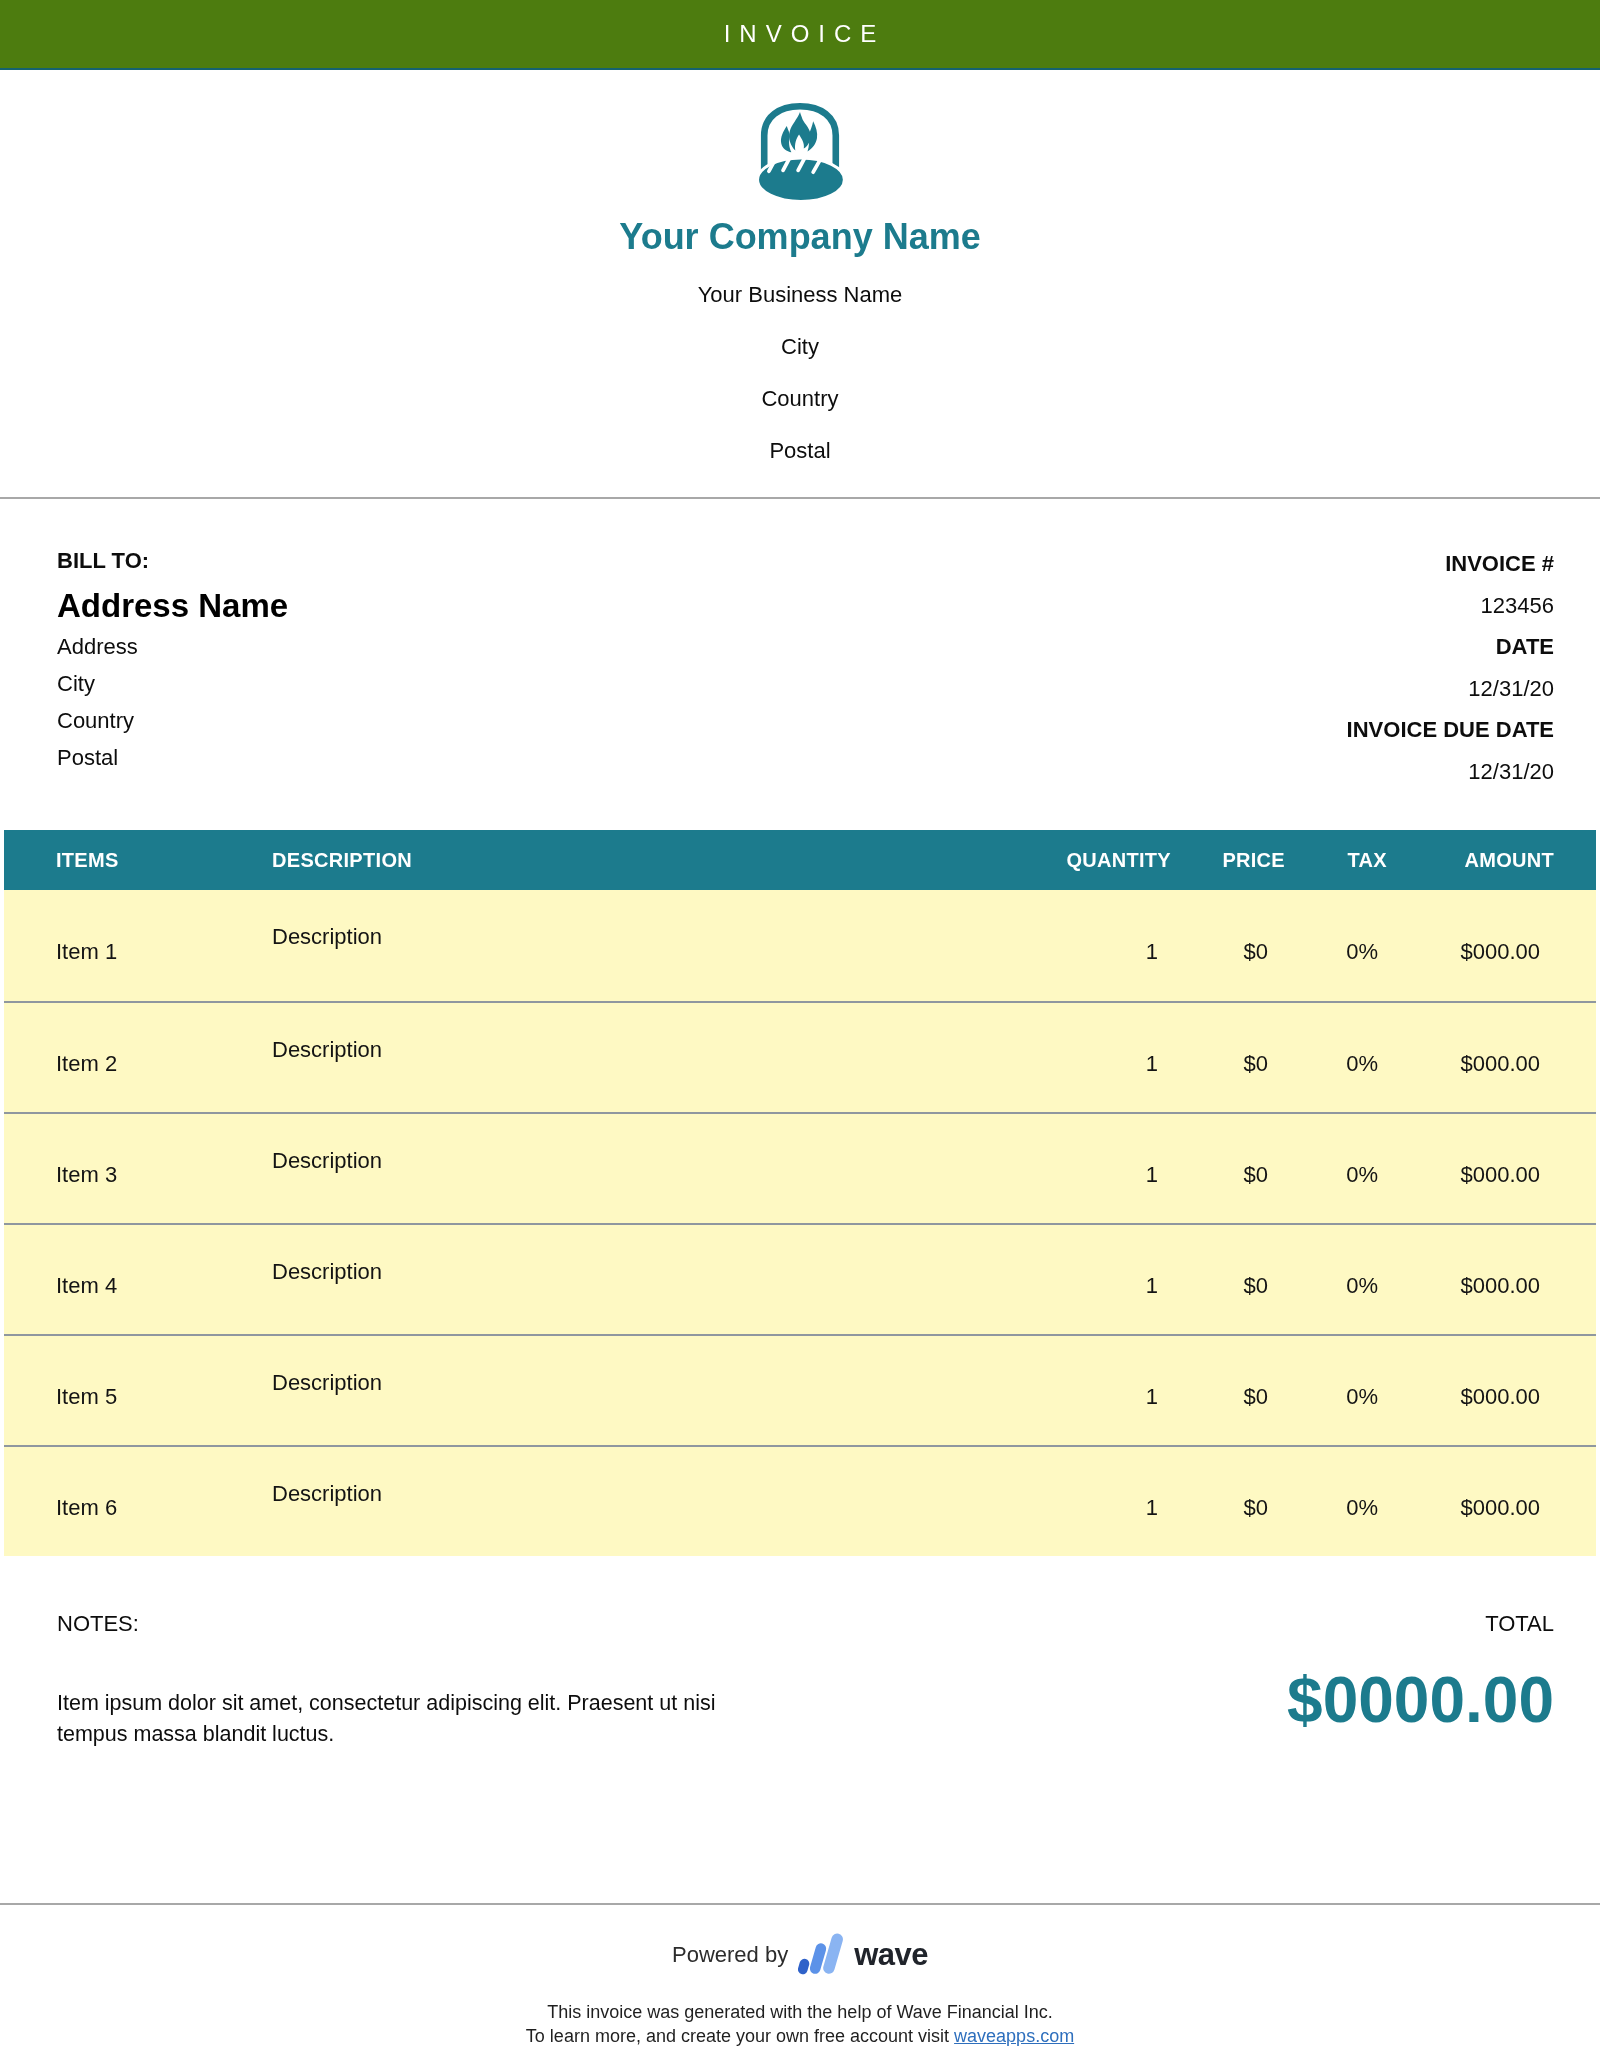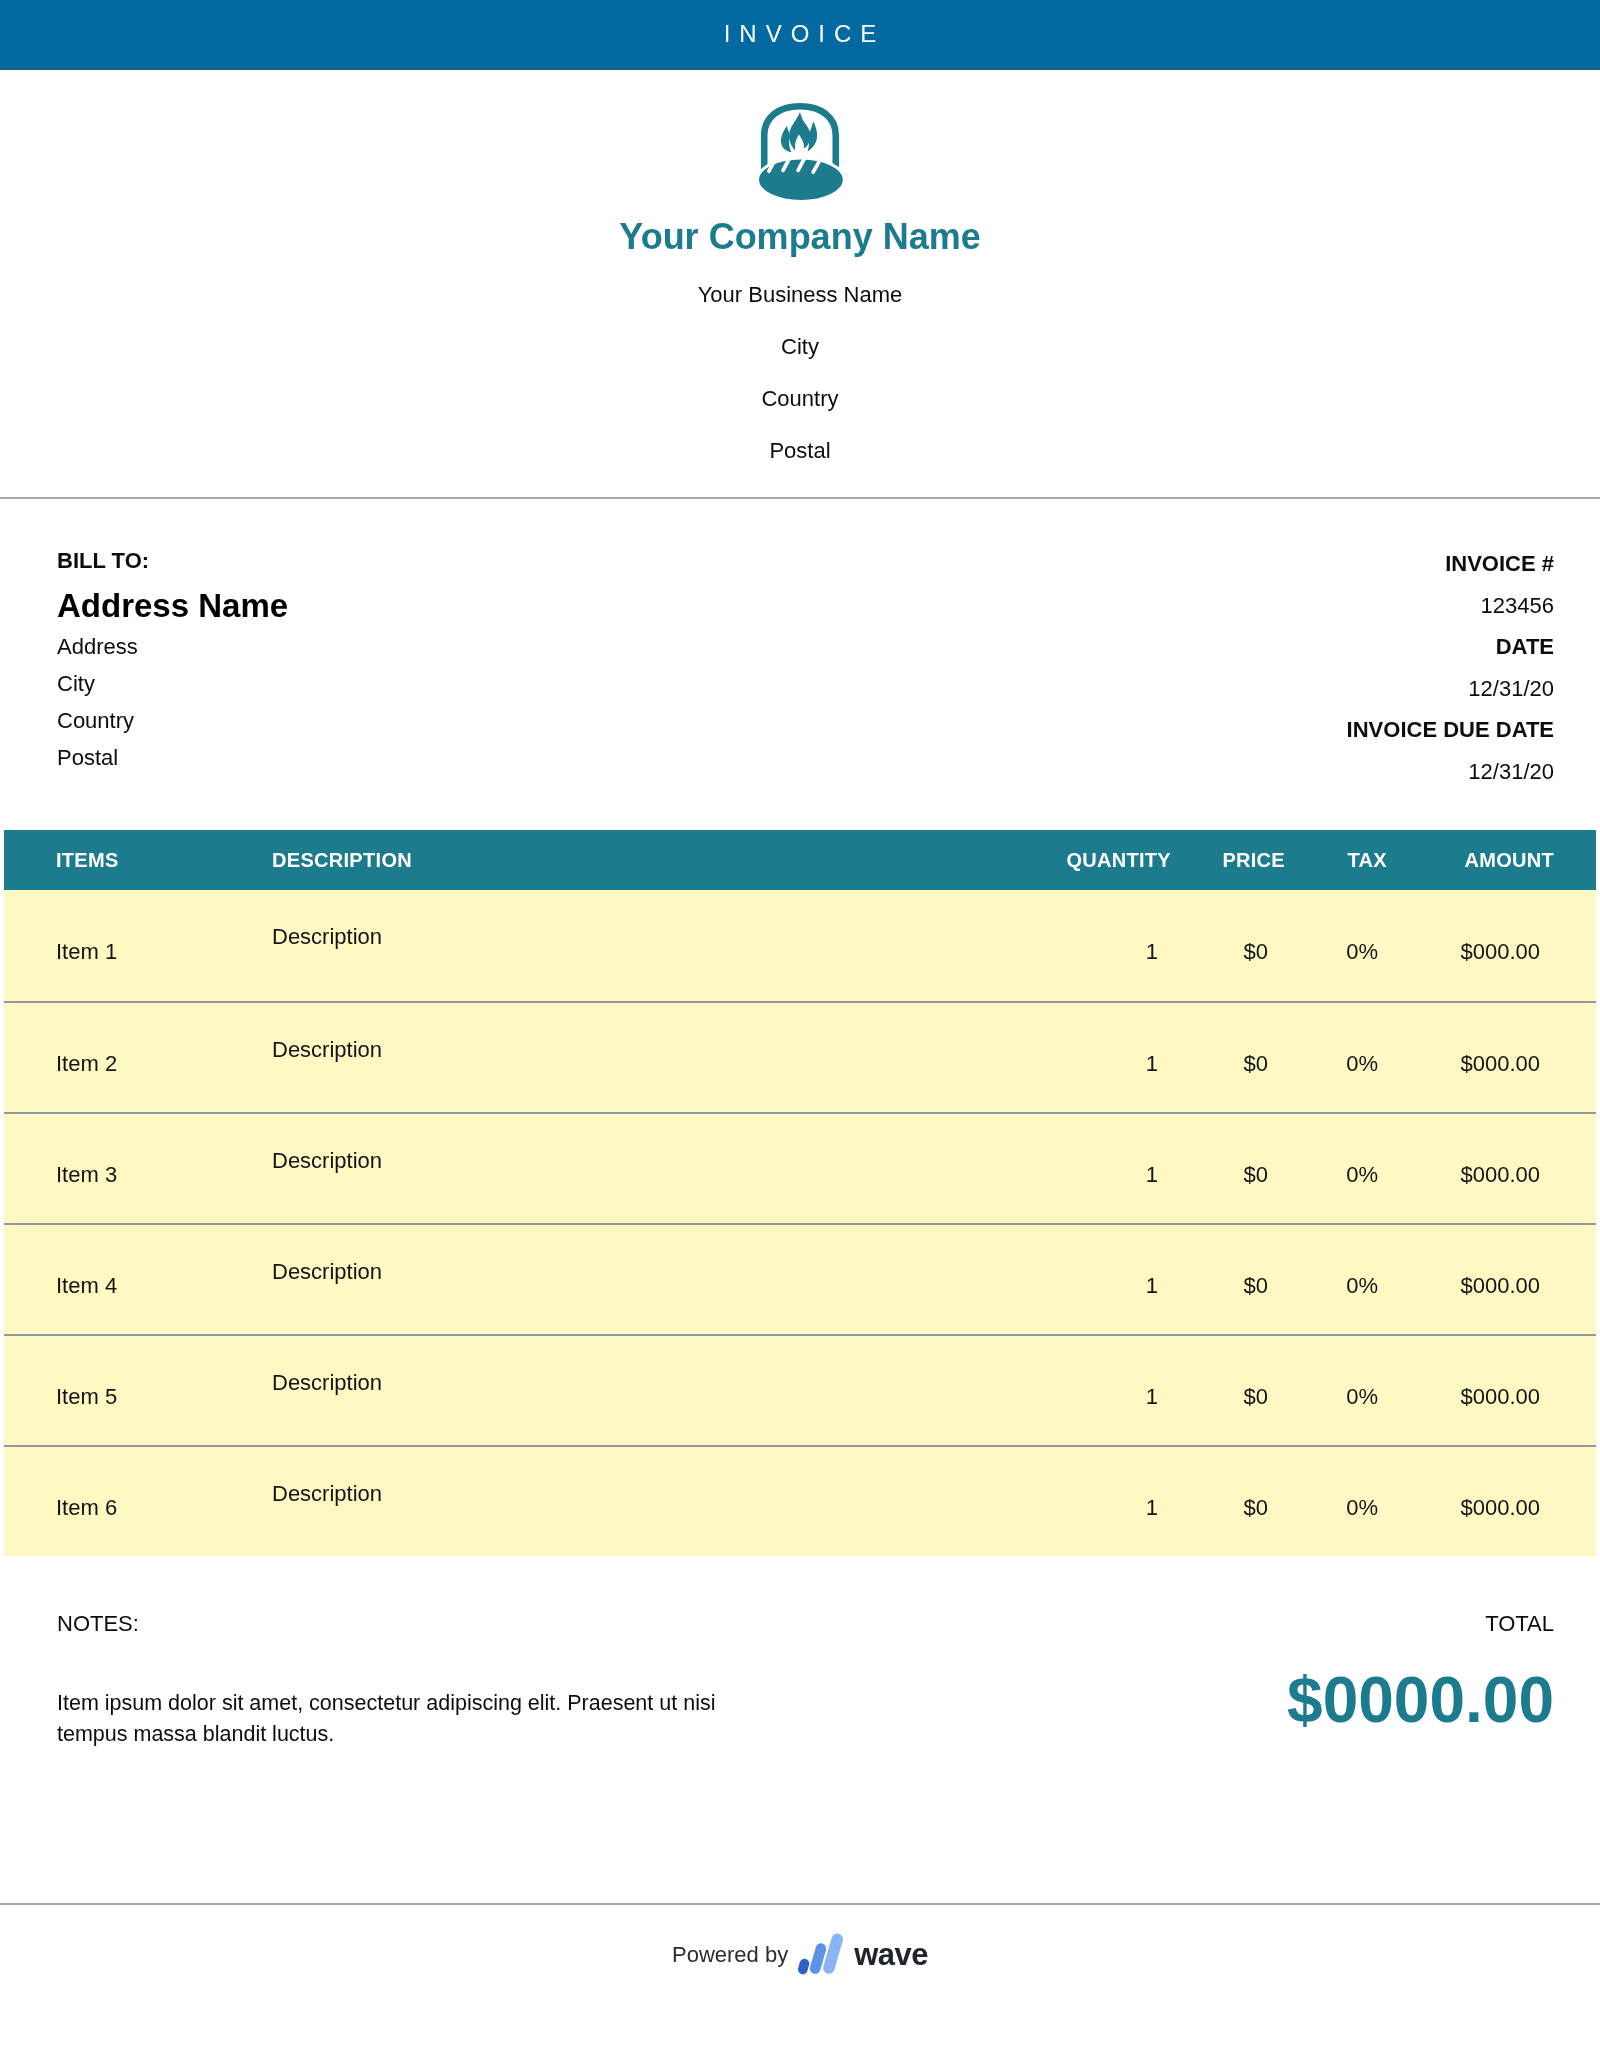--- a/index.html
+++ b/index.html
@@ -1,20 +1,20 @@
 <!DOCTYPE html>
 <html><head>
 <meta charset="utf-8">
 <style>
   * { margin:0; padding:0; box-sizing:border-box; }
   html,body { width:1600px; height:2070px; background:#ffffff; overflow:hidden;
               font-family:"Liberation Sans", sans-serif; color:#111; }
 
   
-  .banner { height:70px; background:#0369a1; border-bottom:2px solid #15626f;
+  .banner { height:70px; background:#4d7c0f; border-bottom:2px solid #15626f;
             display:flex; align-items:center; justify-content:center; }
   .banner span { color:#ffffff; font-size:24px; font-weight:400;
                  letter-spacing:9px; padding-left:9px; }
 
   
   .brand { text-align:center; }
   .brand svg.logo { margin-top:24px; width:100px; height:113px; display:inline-block; }
   .brand h1 { font-size:36px; line-height:48px; font-weight:700; color:#1c7b8d; margin-top:2px; }
   .addr { margin-top:8px; font-size:22px; line-height:52px; color:#0d0d0d; }
 
@@ -190,13 +190,17 @@
 <footer>
   <div class="powered">
     <span class="txt">Powered by</span>
     <svg width="46" height="46" viewBox="0 0 50 50" aria-hidden="true">
       <rect x="1" y="29" width="10.5" height="17" rx="5.25" fill="#2f62c9" transform="rotate(16 6 37)"></rect>
       <rect x="16" y="12" width="11.5" height="34" rx="5.75" fill="#5c92e8" transform="rotate(16 22 29)"></rect>
       <rect x="32" y="1" width="12.5" height="45" rx="6.25" fill="#8ab4f2" transform="rotate(16 38 23)"></rect>
     </svg>
     <span class="wordmark">wave</span>
   </div>
+  <div class="fineprint">
+    <div>This invoice was generated with the help of Wave Financial Inc.</div>
+    <div><span>To learn more, and create your own free account visit </span><a href="#">waveapps.com</a></div>
+  </div>
 </footer>
 
 </body></html>

